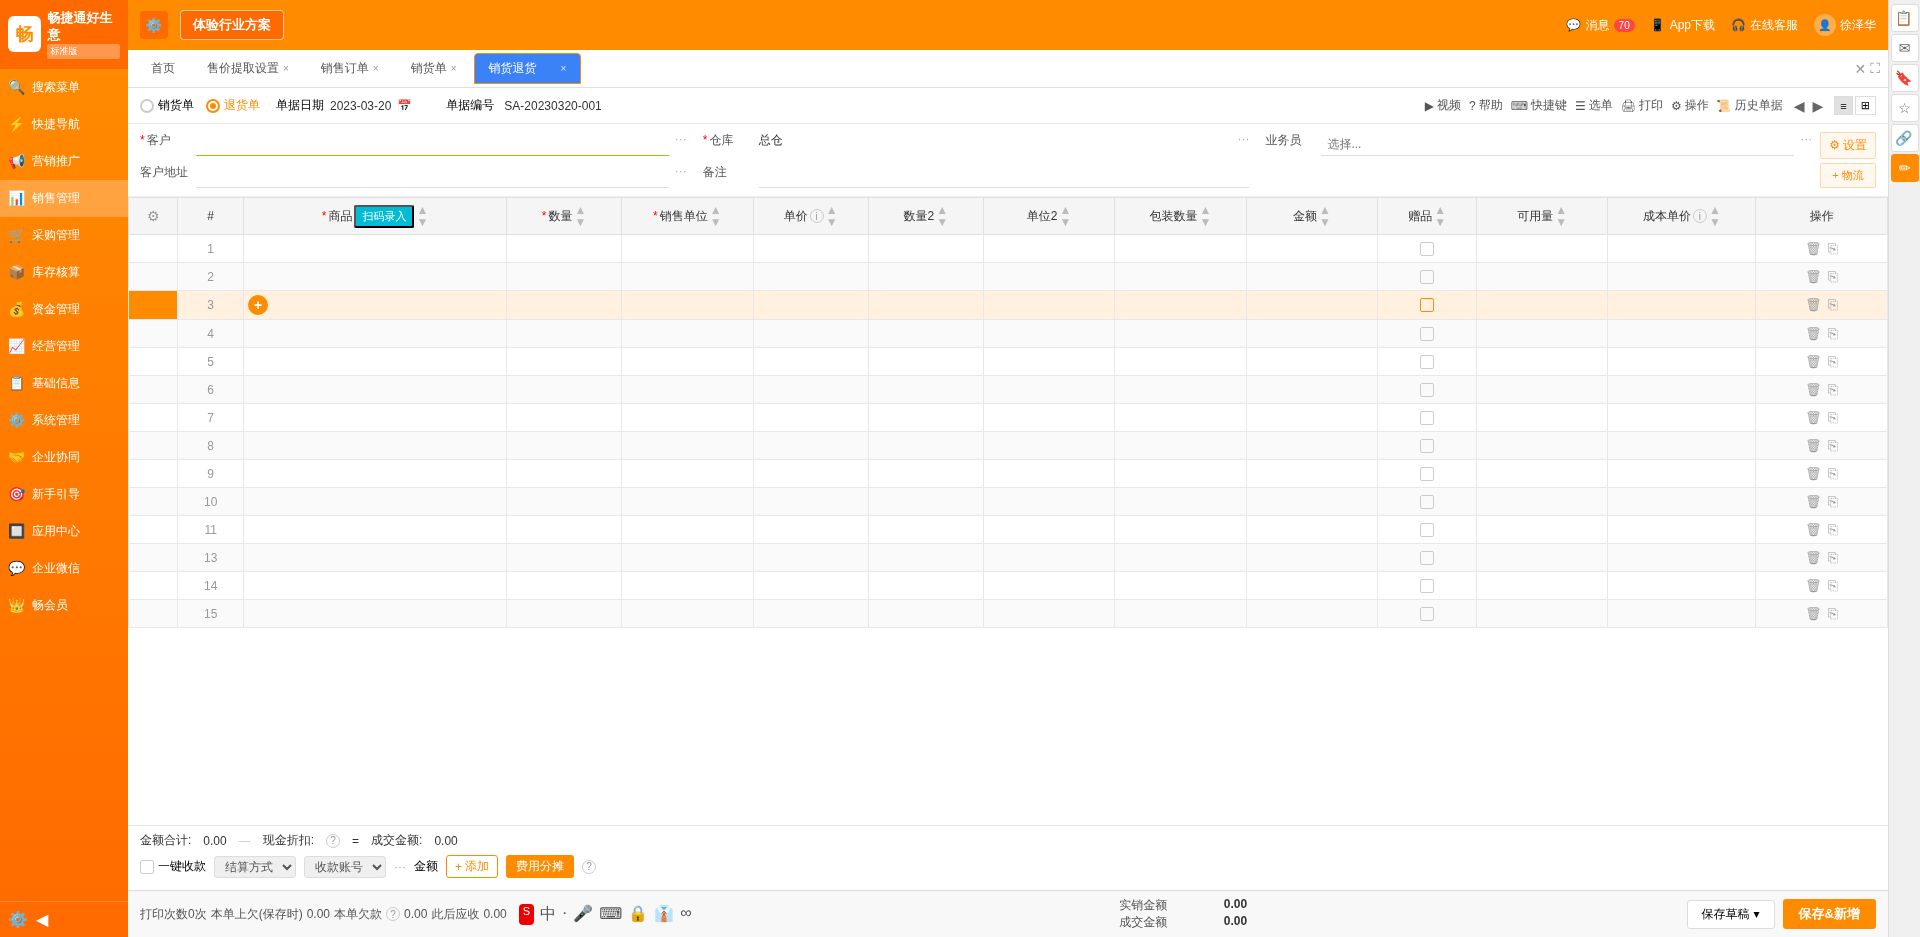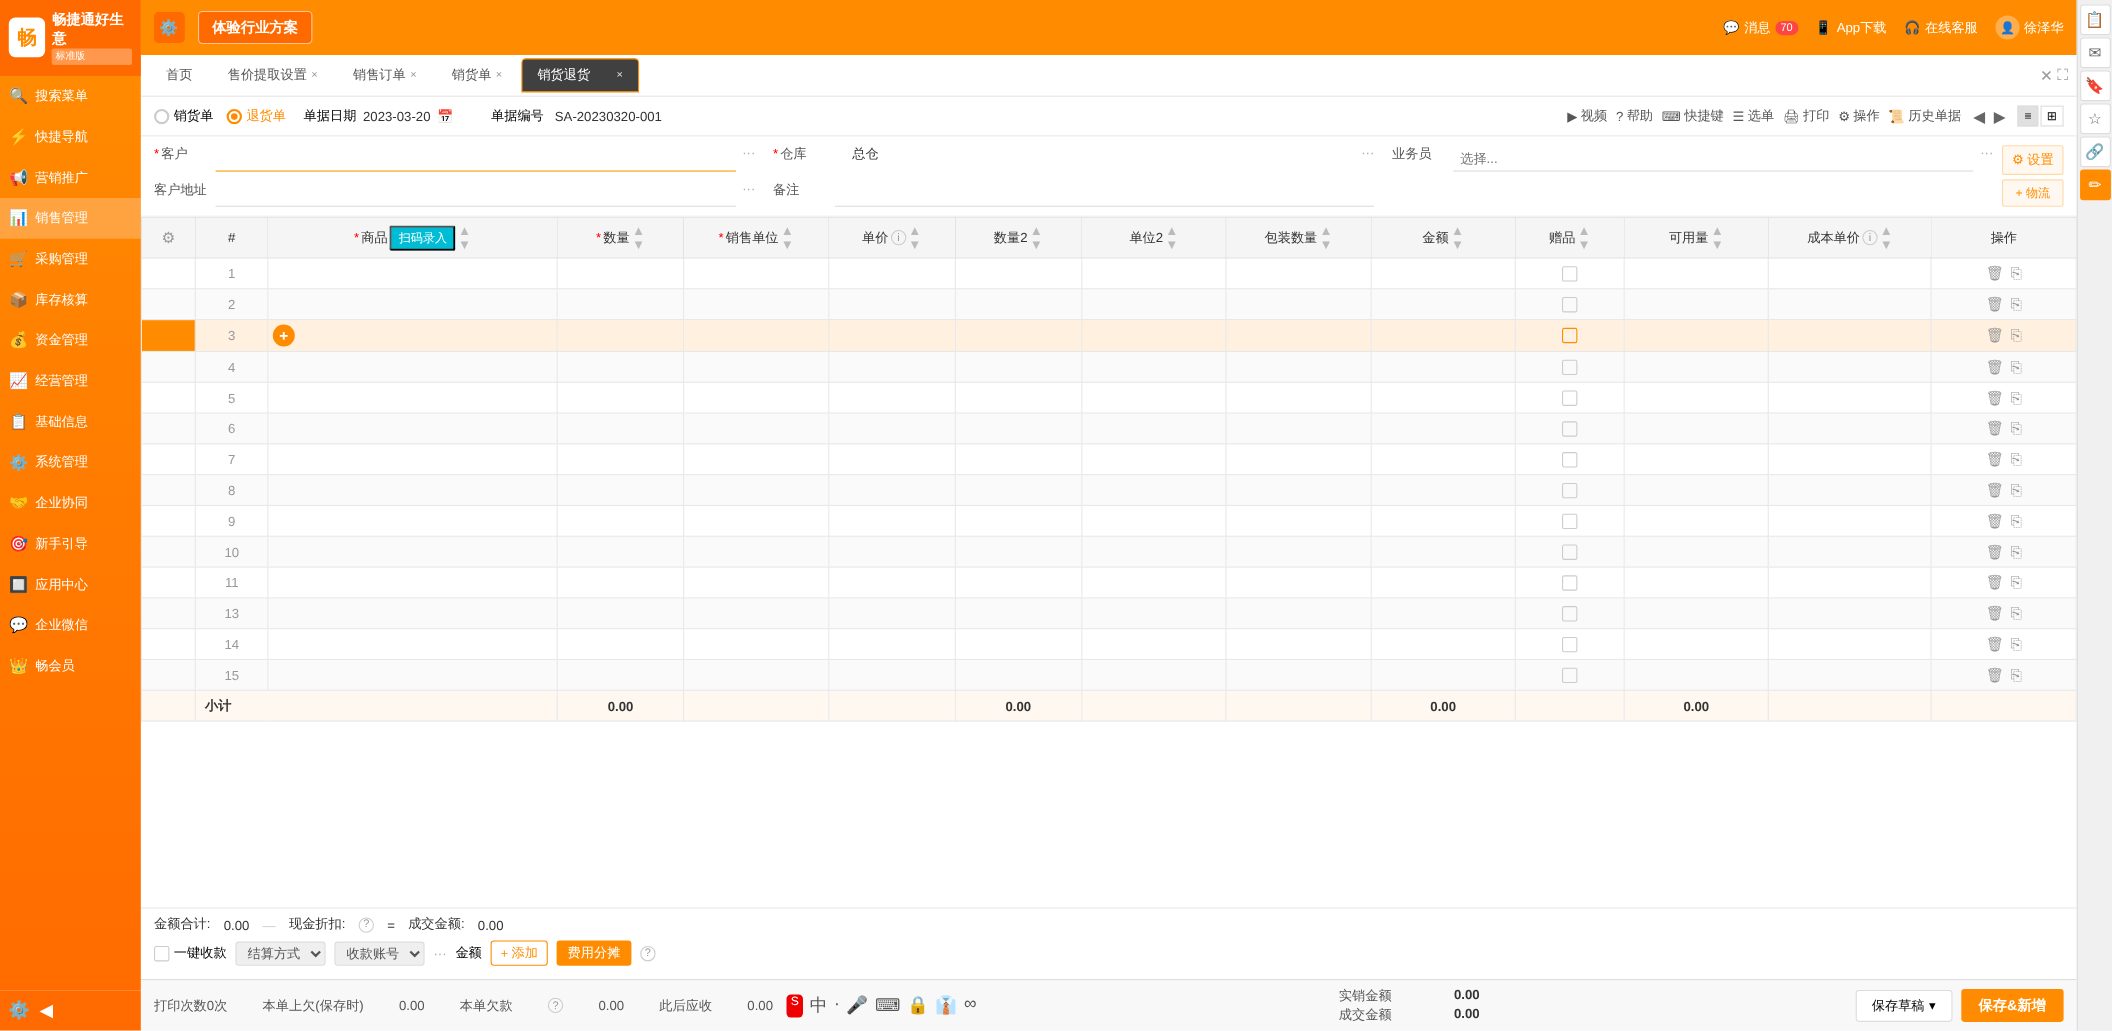--- a/index.html
+++ b/index.html
@@ -22,21 +22,21 @@
 
     
     .topbar { background: #ff8c00; height: 50px; display: flex; align-items: center; padding: 0 12px; gap: 12px; color: white; }
     .topbar-action { display: flex; align-items: center; gap: 4px; font-size: 12px; cursor: pointer; }
     .topbar-badge { background: #f44; color: white; border-radius: 10px; padding: 1px 5px; font-size: 10px; }
     .experience-btn { background: #ff6a00; border: 1px solid rgba(255,255,255,0.6); border-radius: 4px; padding: 5px 12px; color: white; cursor: pointer; font-size: 13px; font-weight: bold; }
 
     
     .tabbar { background: #fff; border-bottom: 1px solid #e0e0e0; display: flex; align-items: center; padding: 0 8px; height: 38px; overflow-x: auto; flex-shrink: 0; }
     .tab { display: flex; align-items: center; gap: 4px; padding: 6px 14px; border-radius: 4px 4px 0 0; font-size: 12px; cursor: pointer; white-space: nowrap; border: 1px solid transparent; color: #555; margin-right: 2px; }
-    .tab.active { background: #404040; color: white; border-color: #ff8c00; gap: 24px; }
+    .tab.active { background: #3b82f6; color: white; border-color: #ff8c00; gap: 24px; }
     .tab-close { font-size: 10px; color: #999; cursor: pointer; }
     .tab.active .tab-close { color: rgba(255,255,255,0.8); }
 
     
     .content { flex: 1; background: white; overflow-y: auto; display: flex; flex-direction: column; }
 
     
     .form-header { padding: 8px 12px; border-bottom: 1px solid #e8e8e8; display: flex; align-items: center; gap: 16px; background: white; flex-shrink: 0; }
     .radio-group { display: flex; gap: 12px; align-items: center; }
     .radio-label { display: flex; align-items: center; gap: 4px; cursor: pointer; font-size: 12px; }
@@ -85,21 +85,21 @@
     .footer-row1 { display: flex; align-items: center; gap: 12px; font-size: 12px; color: #333; padding-bottom: 6px; }
     .footer-divider { color: #ccc; }
     .footer-row2 { display: flex; align-items: center; gap: 8px; font-size: 12px; padding-bottom: 6px; }
     .footer-checkbox { display: flex; align-items: center; gap: 4px; cursor: pointer; }
     .footer-select { border: 1px solid #ddd; padding: 2px 6px; border-radius: 3px; font-size: 12px; color: #555; cursor: pointer; }
     .add-btn { background: white; border: 1px solid #ff8c00; color: #ff8c00; padding: 2px 8px; border-radius: 3px; cursor: pointer; display: flex; align-items: center; gap: 3px; }
     .expense-btn { background: #ff8c00; color: white; border: none; padding: 3px 10px; border-radius: 3px; cursor: pointer; font-size: 12px; }
 
     
     .bottom-bar { background: #f8f8f8; border-top: 1px solid #ddd; padding: 6px 12px; display: flex; align-items: center; font-size: 12px; color: #555; flex-shrink: 0; }
-    .bottom-stats { display: flex; gap: 32px; align-items: center; }
+    .bottom-stats { display: flex; gap: 4px; align-items: center; }
     .bottom-actions { margin-left: auto; display: flex; gap: 8px; align-items: center; }
     .btn-save-draft { background: white; border: 1px solid #ddd; padding: 5px 14px; border-radius: 3px; cursor: pointer; display: flex; align-items: center; gap: 4px; font-size: 12px; }
     .btn-save-new { background: #ff8c00; color: white; border: none; padding: 6px 16px; border-radius: 3px; cursor: pointer; font-size: 13px; font-weight: bold; }
     .bottom-icons { display: flex; gap: 6px; }
     .bottom-icon { font-size: 16px; cursor: pointer; }
     .amount-summary { margin-left: auto; margin-right: 12px; text-align: right; }
     .amount-row { display: flex; justify-content: space-between; gap: 20px; font-size: 12px; }
     .amount-label { color: #555; }
     .amount-value { color: #333; font-weight: bold; min-width: 60px; text-align: right; }
 
@@ -337,21 +337,21 @@
     <div style="padding:8px 12px;border-bottom:1px solid #f0f0f0;display:flex;gap:0;position:relative;">
       <div style="flex:1;display:grid;grid-template-columns:1fr 1fr 1fr;gap:8px 16px;">
 
         <div class="field-row">
           <span class="field-label required">客户</span>
           <input class="field-input" type="text" placeholder="" style="flex: 1 1 0%; border-top: none; border-right: none; border-left: none; border-image: initial; border-bottom: 1px solid rgb(246, 160, 0);">
           <span class="field-dots">···</span>
         </div>
         <div class="field-row">
           <span class="field-label required">仓库</span>
-          <span style="color:#333;margin-left:16px;">总仓</span>
+          <span style="color:#333;margin-left:0;">总仓</span>
           <span class="field-dots" style="margin-left:auto;">···</span>
         </div>
         <div class="field-row">
           <span class="field-label">业务员</span>
           <input class="field-input" type="text" placeholder="选择..." style="flex: 1 1 0%; border-top: none; border-right: none; border-left: none; border-image: initial; border-bottom: 1px solid rgb(221, 221, 221);">
           <span class="field-dots">···</span>
         </div>
 
         <div class="field-row">
           <span class="field-label">客户地址</span>
@@ -867,35 +867,20 @@
     </td>
     <td></td>
     <td></td>
     <td>
       <div class="action-icons">
         <span class="action-icon">🗑</span>
         <span class="action-icon">⎘</span>
       </div>
     </td>
   </tr>
-            <tr class="subtotal-row">
-  <td></td>
-  <td colspan="2" style="text-align:left;padding-left:8px;">小计</td>
-  <td>0.00</td>
-  <td></td>
-  <td></td>
-  <td>0.00</td>
-  <td></td>
-  <td></td>
-  <td>0.00</td>
-  <td></td>
-  <td>0.00</td>
-  <td></td>
-  <td></td>
-</tr>
           </tbody>
       </table>
     </div>
 
     <div class="footer">
       <div class="footer-row1">
         <span>金额合计:</span>
         <span>0.00</span>
         <span class="footer-divider">—</span>
         <span>现金折扣:</span>

